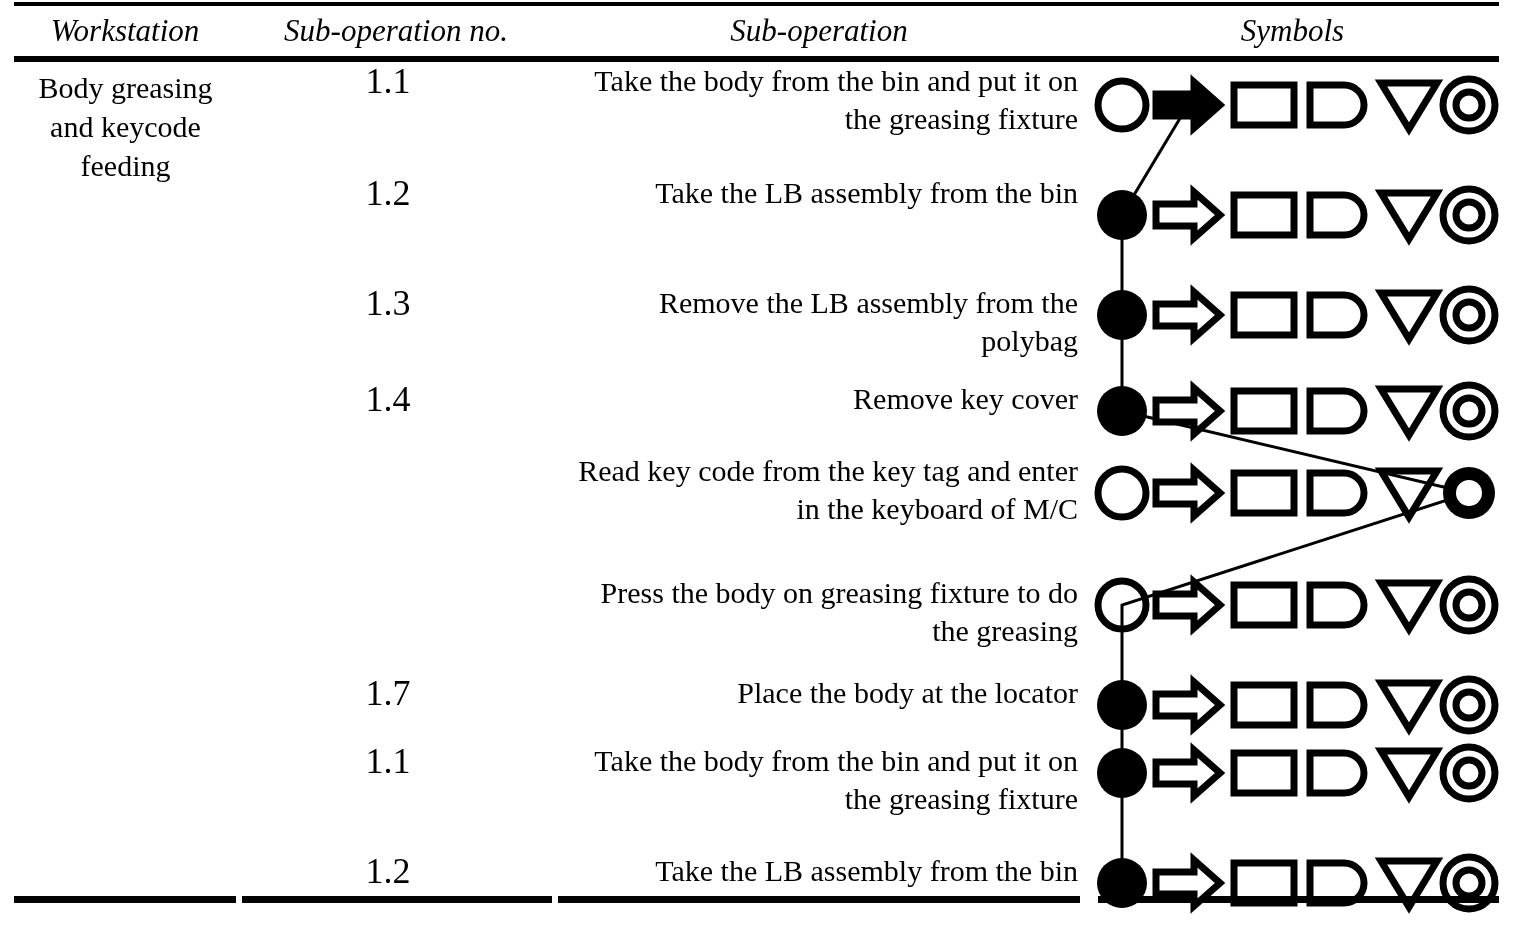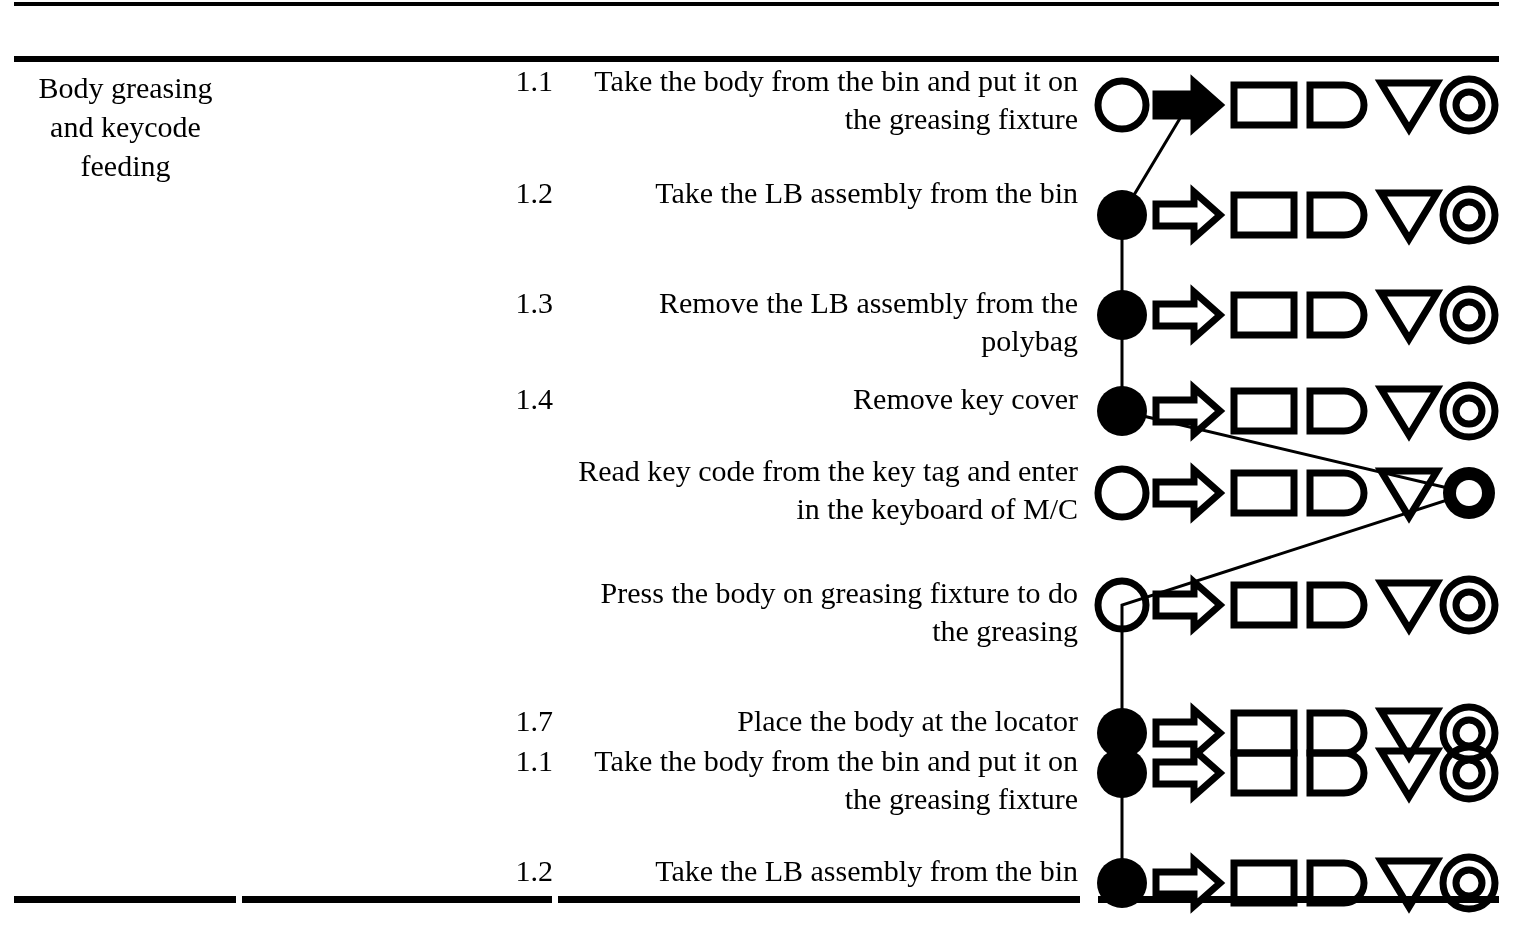--- a/index.html
+++ b/index.html
@@ -37,22 +37,22 @@
   
   .ws-cell{
     position:absolute;left:18px;top:68px;width:215px;
     font-size:30px;line-height:39px;text-align:center;
   }
 
   .rows{position:absolute;left:0;top:62px;width:1513px;}
   .row{position:relative;width:1513px;}
 
   .c-num{
-    position:absolute;left:241px;width:312px;
-    font-size:30px;line-height:38px;text-align:right;
+    position:absolute;left:232px;width:312px;
+    font-size:36px;line-height:38px;text-align:center;
   }
   .c-sub{
     position:absolute;left:560px;width:518px;
     font-size:30px;line-height:38px;text-align:right;
   }
   .c-sym{
     position:absolute;left:1086px;width:415px;
     height:100%;
   }
 
@@ -72,20 +72,26 @@
   
   .links{position:absolute;left:0;top:0;width:1513px;height:928px;pointer-events:none;}
 </style>
 </head>
 <body>
 
 <div id="sheet">
 
   <div class="rule rule-top"></div>
 
+  <div class="head-row">
+    <div class="hcell h-ws">Workstation</div>
+    <div class="hcell h-num">Sub-operation no.</div>
+    <div class="hcell h-sub">Sub-operation</div>
+    <div class="hcell h-sym">Symbols</div>
+  </div>
 
   <div class="rule rule-head"></div>
 
   <div class="ws-cell">Body greasing and keycode feeding</div>
 
   <div class="rows" id="rows">
       <div class="row" style="position: absolute; left: 0px; top: 0px; height: 112px;">
         <div class="c-num">1.1</div>
         <div class="c-sub">Take the body from the bin and put it on the greasing fixture</div>
         <div class="c-sym">
@@ -310,21 +316,21 @@
             </div>
             <div class="sym s5">
               <svg viewBox="0 0 62 62" xmlns="http://www.w3.org/2000/svg">
                 <circle cx="31" cy="31" r="26" fill="none" stroke="#000" stroke-width="7"></circle>
                 <circle cx="31" cy="31" r="13" fill="none" stroke="#000" stroke-width="7"></circle>
               </svg>
             </div>
           </div>
         </div>
       </div>
-      <div class="row" style="position: absolute; left: 0px; top: 612px; height: 68px; margin-top: 28px;">
+      <div class="row" style="position: absolute; left: 0px; top: 612px; height: 68px;">
         <div class="c-num">1.7</div>
         <div class="c-sub">Place the body at the locator</div>
         <div class="c-sym">
           <div class="symstrip" style="top: 0px; position: absolute; z-index: 3;">
             <div class="sym s0">
               <svg viewBox="0 0 60 62" xmlns="http://www.w3.org/2000/svg">
                 <circle cx="30" cy="31" r="25" fill="#000"></circle>
               </svg>
             </div>
             <div class="sym s1">

